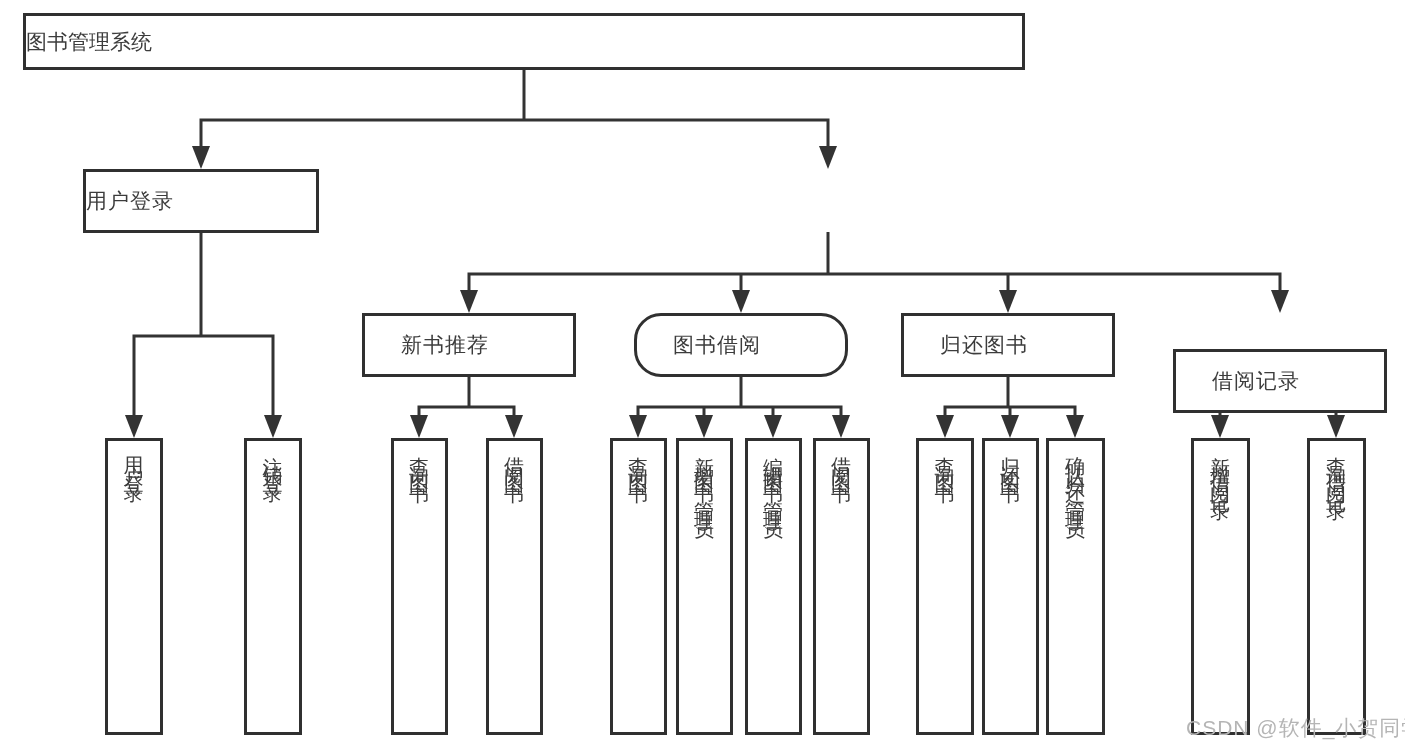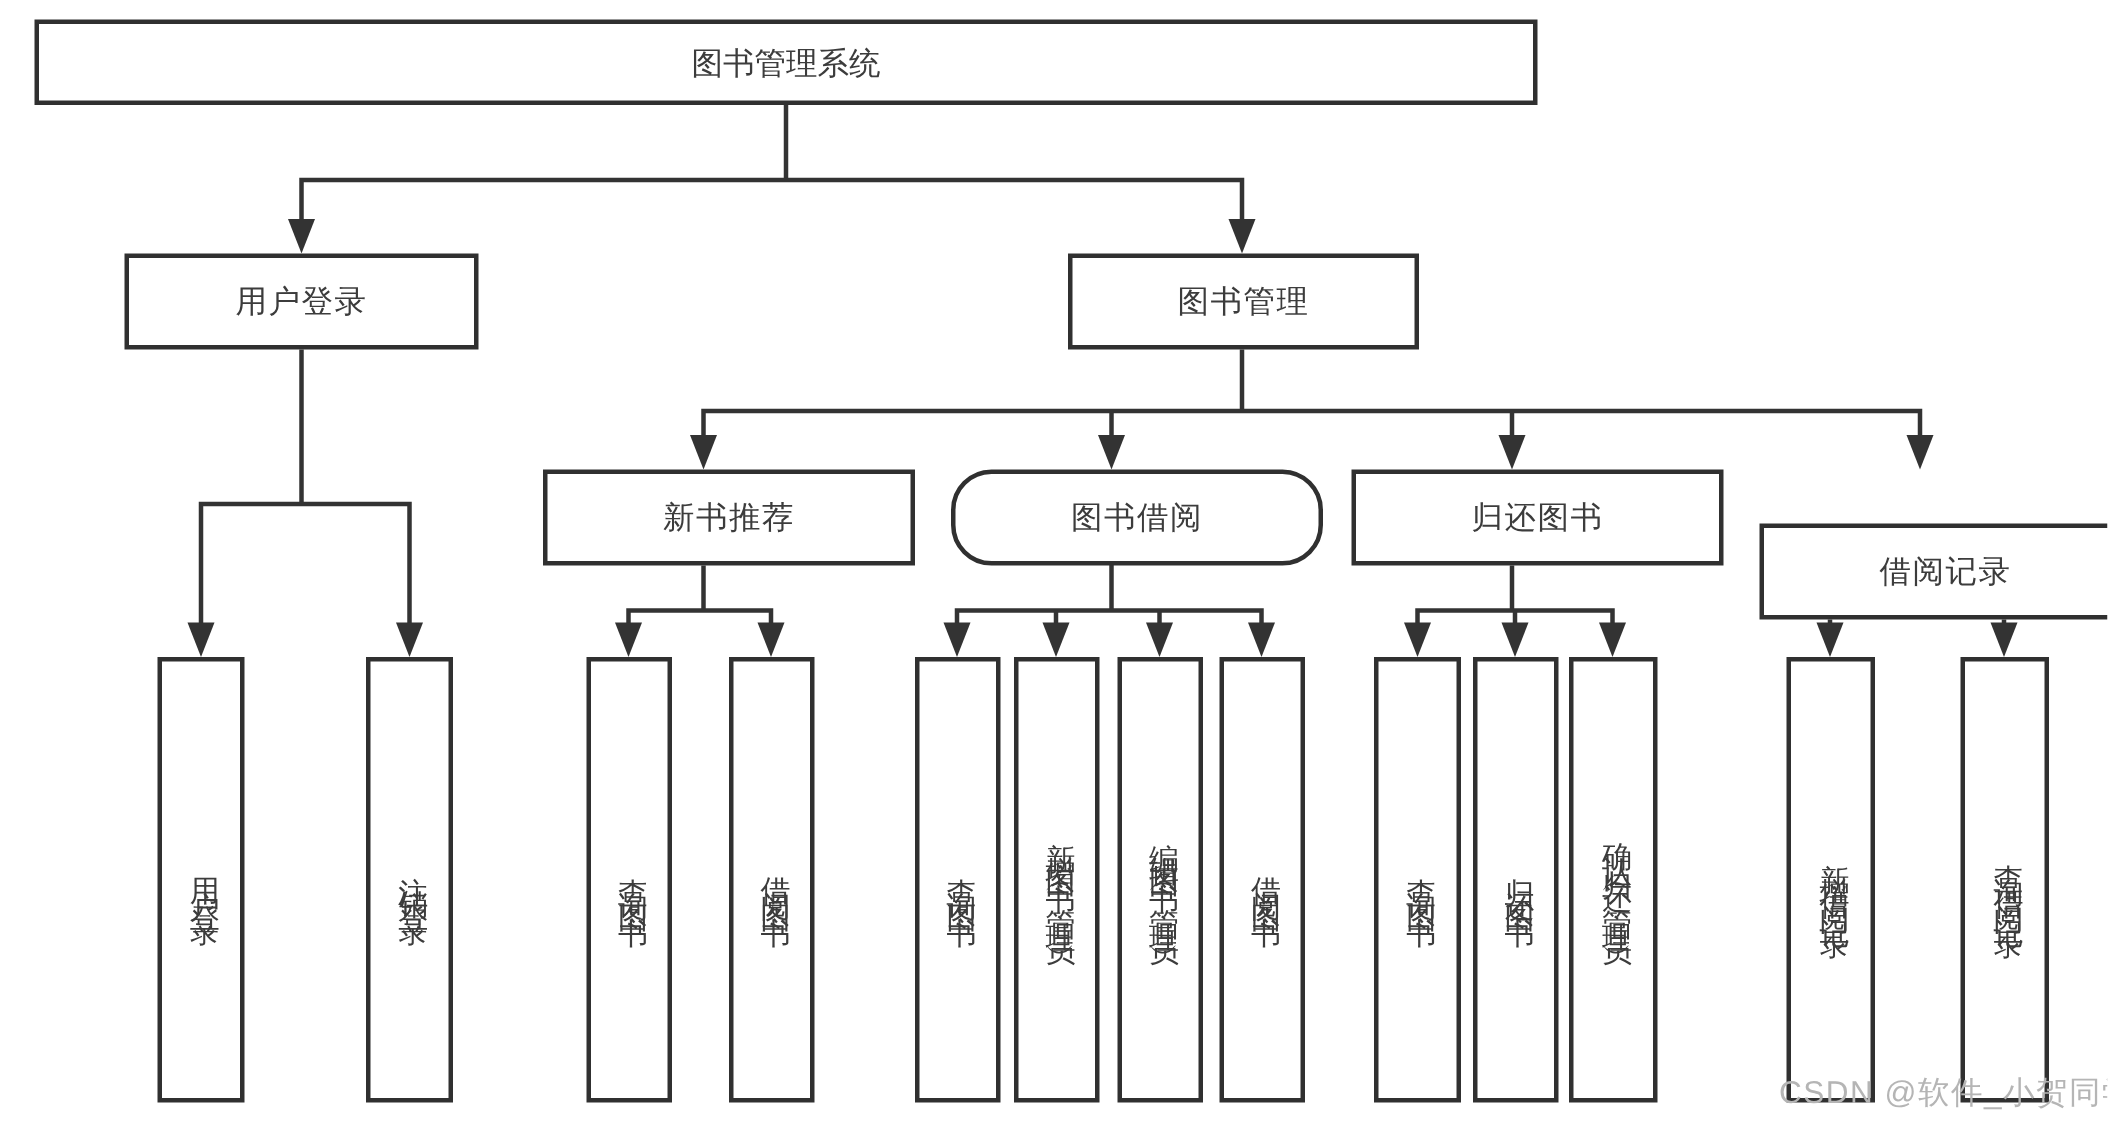--- a/index.html
+++ b/index.html
@@ -9,30 +9,29 @@
     background:#ffffff;
     font-family:"Liberation Sans",sans-serif;
     overflow:hidden;
   }
   .wires{position:absolute;left:0;top:0;width:1405px;height:747px;}
   .box{
     position:absolute;
     box-sizing:border-box;
     border:3px solid #303030;
     background:#ffffff;
-    display:flex;align-items:center;justify-content:center;
+    display:flex;align-items:center;
     color:#3c3c3c;
     text-align:center;
-    font-family:Liberation Mono, monospace;
   }
   .root{left:23px;top:13px;width:1002px;height:57px;font-size:21px;}
   .lvl{height:64px;font-size:21px;letter-spacing:1px;}
   .l2a{left:83px;top:169px;width:236px;}
   .l2b{left:712px;top:169px;width:234px;}
-  .l3{top:313px;width:248px;}
+  .l3{top:313px;width:214px;padding-left:36px;}
   .l3a{left:362px;} .l3b{left:634px;border-radius:27px;} .l3c{left:901px;} .l3d{left:1173px;margin-top:36px;}
   .leaf{
     top:438px;height:297px;
     writing-mode:vertical-rl;
     text-orientation:mixed;
     font-size:20px;
     letter-spacing:9px;
     line-height:1;
   }
   .leaf span{display:block;}
@@ -120,23 +119,20 @@
     </g>
   </svg>
 
   <div class="box root">
     <span>图书管理系统</span>
   </div>
 
   <div class="box lvl l2a">
     <span>用户登录</span>
   </div>
-  <div class="box lvl l2b">
-    <span>图书管理</span>
-  </div>
 
   <div class="box lvl l3 l3a">
     <span>新书推荐</span>
   </div>
   <div class="box lvl l3 l3b">
     <span>图书借阅</span>
   </div>
   <div class="box lvl l3 l3c">
     <span>归还图书</span>
   </div>

